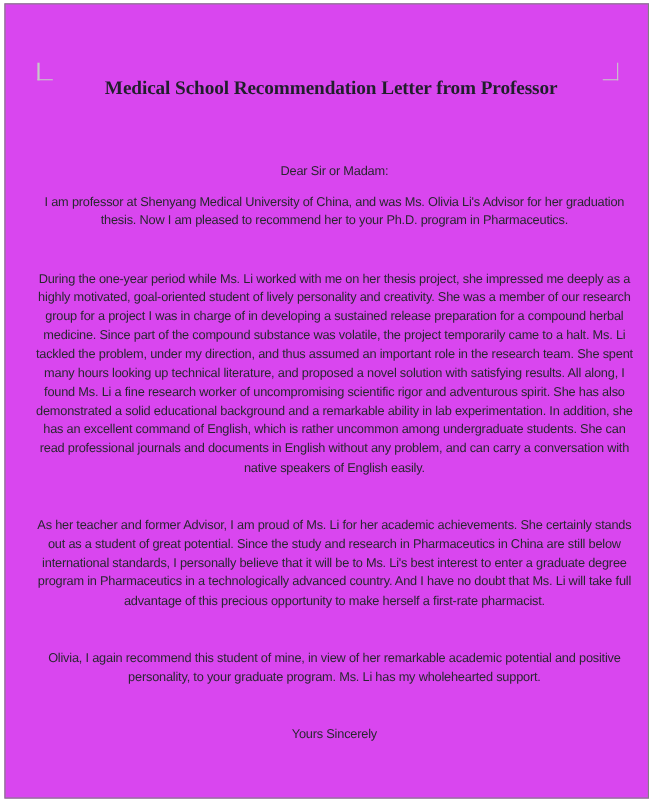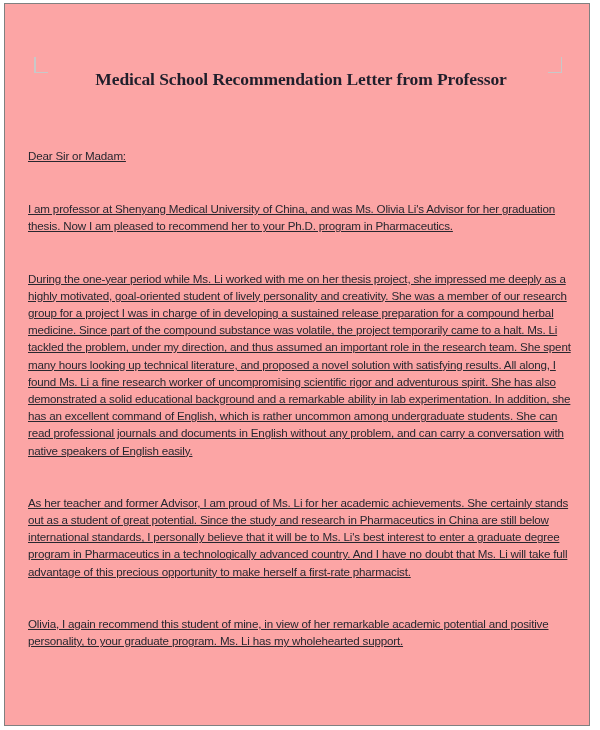--- a/index.html
+++ b/index.html
@@ -14,21 +14,21 @@
     font-family: "Liberation Sans", sans-serif;
   }
 
   .page {
     position: absolute;
     left: 4px;
     top: 3px;
     width: 586px;
     height: 723px;
     box-sizing: border-box;
-    background: #fca5a5;
+    background: #d946ef;
     border: 1px solid #808080;
     overflow: hidden;
   }
 
   
   .crop-mark {
     position: absolute;
     width: 14px;
     height: 16px;
     pointer-events: none;
@@ -74,29 +74,28 @@
     width: 552px;
   }
 
   .para {
     font-family: "Liberation Sans", sans-serif;
     font-size: 11.6px;
     line-height: 17.2px;
     color: #28272f;
     margin: 0;
     letter-spacing: -0.18px;
-    text-align: left;
+    text-align: center;
     transform-origin: left top;
-    text-decoration: underline;
   }
 
   .para + .para { margin-top: 35px; }
 
   .para-salutation { margin-bottom: 0; }
-  .gap-lg + .para { margin-top: 36px; }
+  .gap-lg + .para { margin-top: 11px; }
   .sign-off { margin-top: 30px; }
 </style>
 </head>
 <body>
 
 <div class="page">
 
   <div class="crop-mark crop-tl"></div>
   <div class="crop-mark crop-tr"></div>
 
@@ -107,15 +106,16 @@
     <p class="para para-salutation gap-lg">Dear Sir or Madam:</p>
 
     <p class="para">I am professor at Shenyang Medical University of China, and was Ms. Olivia Li's Advisor for her graduation thesis. Now I am pleased to recommend her to your Ph.D. program in Pharmaceutics.</p>
 
     <p class="para">During the one-year period while Ms. Li worked with me on her thesis project, she impressed me deeply as a highly motivated, goal-oriented student of lively personality and creativity. She was a member of our research group for a project I was in charge of in developing a sustained release preparation for a compound herbal medicine. Since part of the compound substance was volatile, the project temporarily came to a halt. Ms. Li tackled the problem, under my direction, and thus assumed an important role in the research team. She spent many hours looking up technical literature, and proposed a novel solution with satisfying results. All along, I found Ms. Li a fine research worker of uncompromising scientific rigor and adventurous spirit. She has also demonstrated a solid educational background and a remarkable ability in lab experimentation. In addition, she has an excellent command of English, which is rather uncommon among undergraduate students. She can read professional journals and documents in English without any problem, and can carry a conversation with native speakers of English easily.</p>
 
     <p class="para">As her teacher and former Advisor, I am proud of Ms. Li for her academic achievements. She certainly stands out as a student of great potential. Since the study and research in Pharmaceutics in China are still below international standards, I personally believe that it will be to Ms. Li's best interest to enter a graduate degree program in Pharmaceutics in a technologically advanced country. And I have no doubt that Ms. Li will take full advantage of this precious opportunity to make herself a first-rate pharmacist.</p>
 
     <p class="para">Olivia, I again recommend this student of mine, in view of her remarkable academic potential and positive personality, to your graduate program. Ms. Li has my wholehearted support.</p>
 
+    <p class="para sign-off">Yours Sincerely</p>
 
   </div>
 </div>
 
 </body></html>

